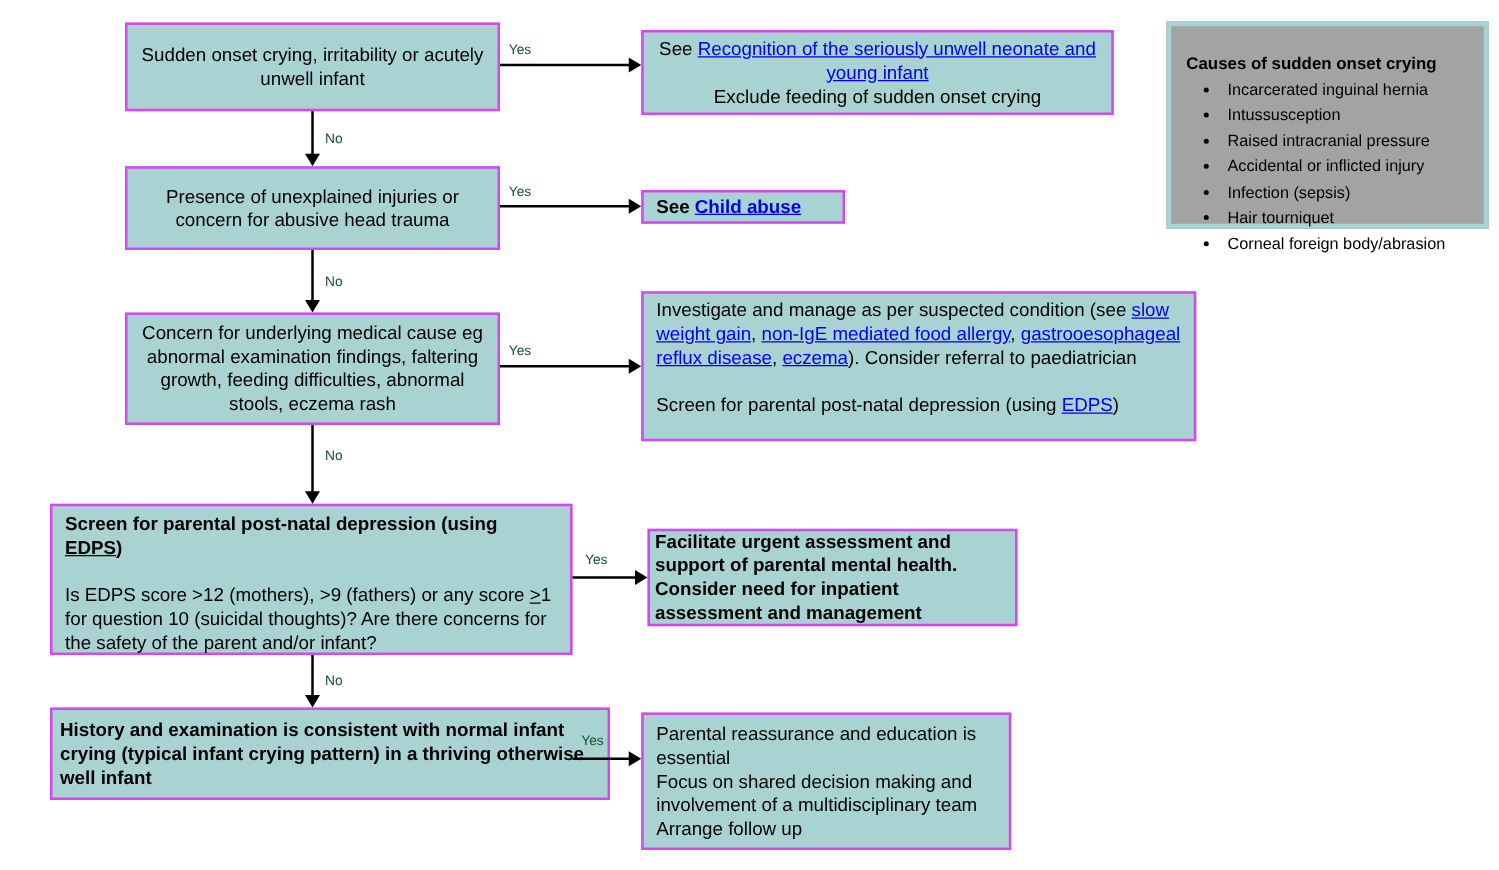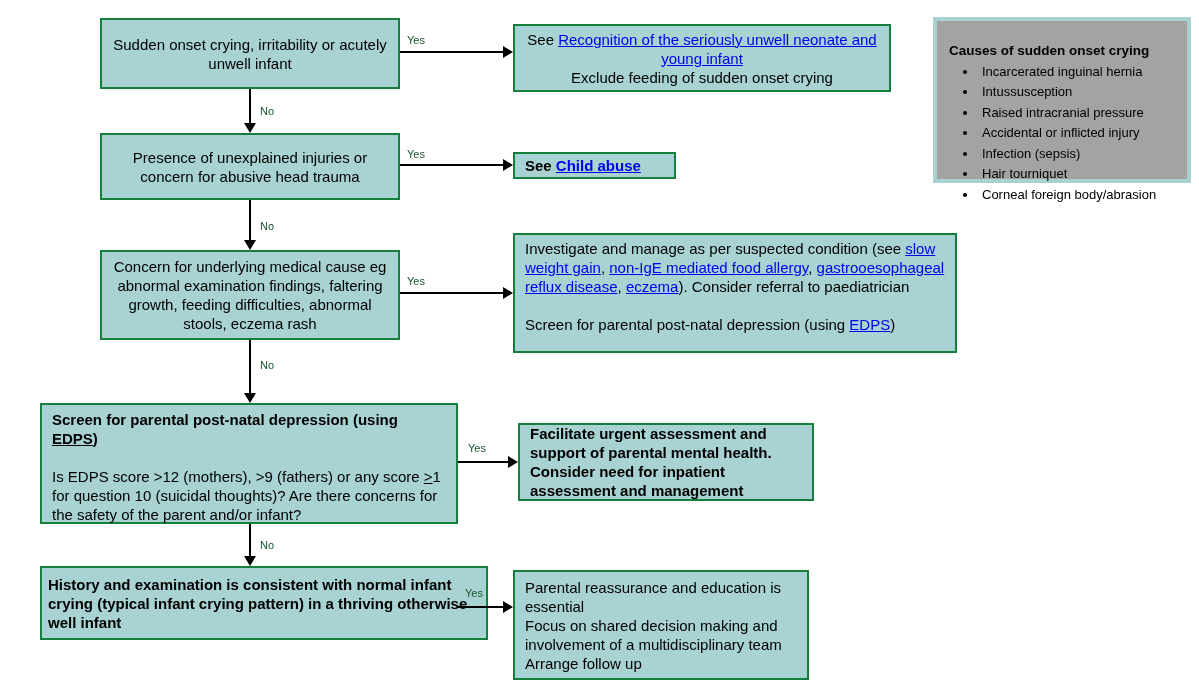--- a/index.html
+++ b/index.html
@@ -1,21 +1,21 @@
 <!DOCTYPE html>
 <html><head>
 <meta charset="utf-8">
 <style>
   html,body{margin:0;padding:0;background:#ffffff;}
   .canvas{
     position:relative;width:1199px;height:696px;background:#ffffff;
     font-family:"Liberation Sans", sans-serif;color:#000;overflow:hidden;
   }
   .box{
-    position:absolute;background:#A8D3D2;border:2px solid #15803d;
+    position:absolute;background:#A8D3D2;border:2px solid #d946ef;
     font-size:15px;line-height:19px;color:#000;box-sizing:border-box;
   }
   .center{display:flex;flex-direction:column;justify-content:center;text-align:center;}
   .vcenter{display:flex;flex-direction:column;justify-content:center;text-align:left;font-weight:bold;}
   .lnk{color:#0000EE;text-decoration:underline;cursor:pointer;}
   .b{font-weight:bold;}
   .u{text-decoration:underline;}
   .lbl{position:absolute;font-size:11px;line-height:18px;color:#14532d;}
   .harrow{position:absolute;height:2px;background:#000;}
   .harrow .ah{position:absolute;right:-2px;top:-5px;width:0;height:0;
@@ -66,21 +66,21 @@
   <div class="box vcenter" style="left:513px;top:152px;width:163px;height:27px;padding:0 10px;">
       <div><span>See </span><a class="lnk">Child abuse</a></div>
     </div>
 
   <div class="box" style="left:513px;top:233px;width:444px;height:120px;padding:4px 10px;">
       <div><span>Investigate and manage as per suspected condition (see </span><a class="lnk">slow weight gain</a><span>, </span><a class="lnk">non-IgE mediated food allergy</a><span>, </span><a class="lnk">gastrooesophageal reflux disease</a><span>, </span><a class="lnk">eczema</a><span>). Consider referral to paediatrician</span></div>
       <div>&nbsp;</div>
       <div><span>Screen for parental post-natal depression (using </span><a class="lnk">EDPS</a><span>)</span></div>
     </div>
 
-  <div class="box vcenter" style="left:518px;top:423px;width:296px;height:78px;padding:1px 10px;">
+  <div class="box vcenter" style="left:518px;top:423px;width:296px;height:78px;padding:1px 4px;">
       <div><span>Facilitate urgent assessment and support of parental mental health. Consider need for inpatient assessment and management</span></div>
     </div>
 
   <div class="box" style="left:513px;top:570px;width:296px;height:110px;padding:6px 10px;">
       <div><span>Parental reassurance and education is essential</span></div>
       <div><span>Focus on shared decision making and involvement of a multidisciplinary team</span></div>
       <div><span>Arrange follow up</span></div>
     </div>
 
   <div class="causes" style="left:933px;top:17px;width:258px;height:166px;padding:22px 10px 8px 12px;">

